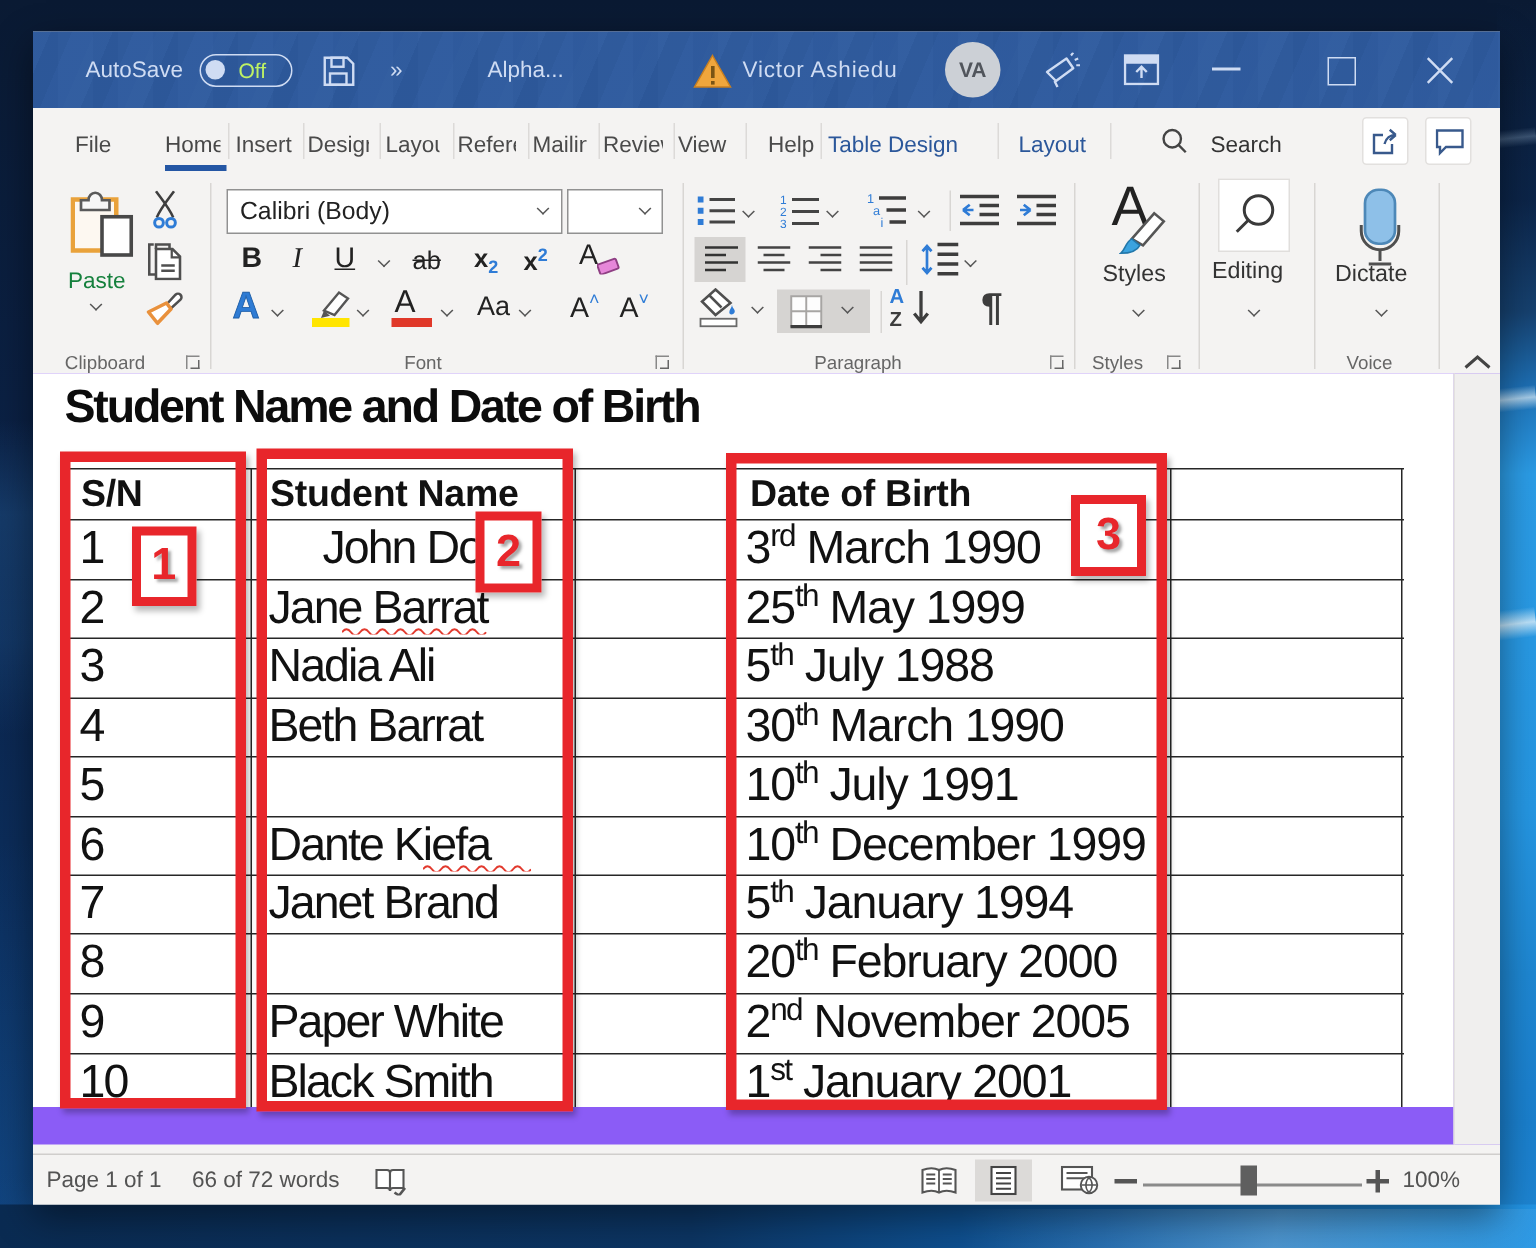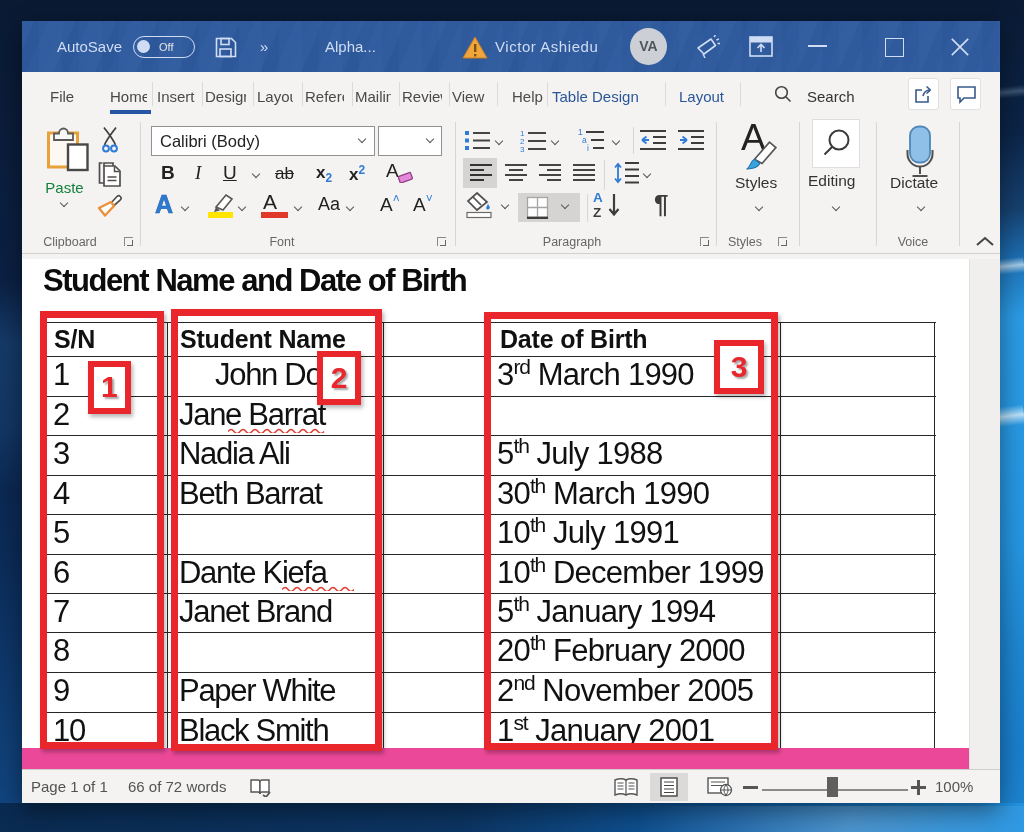--- a/index.html
+++ b/index.html
@@ -25,21 +25,21 @@
 
   .ribbon { position:absolute; left:0; top:95px; width:100%; height:138px; background:#f4f3f2; border-bottom:1px solid #d2d0ce; }
   .vsep { position:absolute; top:6px; height:124px; width:1px; background:#d8d6d3; }
   .grouplabel { position:absolute; top:119px; font-size:12.5px; color:#666; text-align:center; }
   .launcher { position:absolute; width:9px; height:9px; border-left:1px solid #888; border-top:1px solid #888; }
   .launcher:after { content:""; position:absolute; right:0px; bottom:0px; width:5px; height:5px; border-right:1.6px solid #666; border-bottom:1.6px solid #666; }
   .chev { position:absolute; width:8px; height:8px; }
   .chev:after { content:""; position:absolute; left:0; top:0; width:5px; height:5px; border-right:1.5px solid #555; border-bottom:1.5px solid #555; transform:rotate(45deg); }
   .btxt { position:absolute; color:#222; }
 
-  .docarea { position:absolute; left:0; top:238px; width:100%; height:514px; background:#ec4899; }
+  .docarea { position:absolute; left:0; top:228px; width:100%; height:514px; background:#8b5cf6; }
   .page { position:absolute; left:0; top:0; width:947px; height:489px; background:#ffffff; }
   .scrollbar { position:absolute; right:0; top:0; width:31px; height:514px; background:#f0efee; border-left:1px solid #e3e1e0; }
 
   .tline { position:absolute; background:#262626; }
 
   .celltext { position:absolute; font-size:31px; letter-spacing:-1.3px; color:#111; white-space:nowrap; }
   .celltext.dt { letter-spacing:-0.75px; }
   .celltext sup { font-size:21px; letter-spacing:-1.2px; vertical-align:baseline; position:relative; top:-11px; }
   .hdr { position:absolute; font-size:25px; font-weight:bold; letter-spacing:-0.2px; color:#111; white-space:nowrap; }
 
@@ -61,21 +61,21 @@
   <div class="abs" style="left:0; top:560px; width:22px; height:272px; background:linear-gradient(180deg, rgba(25,95,170,0), rgba(25,95,170,.35));"></div>
   <div class="abs" style="left:0; top:803px; width:1024px; height:29px; background:linear-gradient(90deg, #0a2b52 0%, #0c3563 45%, #0f5da6 72%, #1c86d4 92%, #2293e2 100%);"></div>
   <div class="abs" style="left:640px; top:806px; width:384px; height:26px; background:linear-gradient(100deg, rgba(240,250,255,0) 0%, rgba(240,250,255,.25) 55%, rgba(240,250,255,.06) 100%);"></div>
 
   <div class="window">
     <div class="titlebar">
       <div class="stripes"></div>
       <div class="tb-text" style="left:35px;">AutoSave</div>
       <div class="abs" style="left:111px; top:15px; width:62px; height:22px; border:1.5px solid #cfdcf3; border-radius:11px;">
         <div class="abs" style="left:3px; top:3px; width:13px; height:13px; border-radius:50%; background:#cfdcf3;"></div>
-        <div class="abs" style="left:25px; top:1px; font-size:11px; line-height:18px; color:#e5e5e5;">Off</div>
+        <div class="abs" style="left:25px; top:1px; font-size:14px; line-height:18px; color:#bef264;">Off</div>
       </div>
       <svg class="abs" style="left:193px; top:16px;" width="22" height="21" viewBox="0 0 22 21">
         <path d="M1.5 1.5 h15 l4 4 v14 h-19 z" fill="none" stroke="#cfdcf3" stroke-width="1.6"></path>
         <rect x="6" y="1.5" width="8" height="6" fill="none" stroke="#cfdcf3" stroke-width="1.6"></rect>
         <rect x="5" y="12" width="11" height="7.5" fill="none" stroke="#cfdcf3" stroke-width="1.6"></rect>
       </svg>
       <div class="tb-text" style="left:238px; font-size:15px;">»</div>
       <div class="tb-text" style="left:303px;">Alpha...</div>
       <svg class="abs" style="left:440px; top:15px;" width="26" height="23" viewBox="0 0 26 23">
         <path d="M13 1 L25 22 H1 Z" fill="#f0a63c" stroke="#c77f21" stroke-width="1"></path>
@@ -362,20 +362,21 @@
       <div class="celltext" style="left:157px; top:98px;margin-left:36px;">John Do</div>
       <div class="celltext" style="left:157px; top:177px;">Nadia Ali</div>
       <div class="celltext" style="left:157px; top:137.5px;">Jane Barrat</div>
       <div class="celltext" style="left:157px; top:216.5px;">Beth Barrat</div>
       <div class="celltext" style="left:157px; top:295.5px;">Dante Kiefa</div>
       <div class="celltext" style="left:157px; top:335px;">Janet Brand</div>
       <div class="celltext" style="left:157px; top:414px;">Paper White</div>
       <div class="celltext" style="left:157px; top:453.5px;">Black Smith</div>
 
       <div class="celltext dt" style="left:475px; top:98px;">3<sup>rd</sup> March 1990</div>
+      <div class="celltext dt" style="left:475px; top:137.5px;">25<sup>th</sup> May 1999</div>
       <div class="celltext dt" style="left:475px; top:177px;">5<sup>th</sup> July 1988</div>
       <div class="celltext dt" style="left:475px; top:216.5px;">30<sup>th</sup> March 1990</div>
       <div class="celltext dt" style="left:475px; top:256px;">10<sup>th</sup> July 1991</div>
       <div class="celltext dt" style="left:475px; top:295.5px;">10<sup>th</sup> December 1999</div>
       <div class="celltext dt" style="left:475px; top:335px;">5<sup>th</sup> January 1994</div>
       <div class="celltext dt" style="left:475px; top:374px;">20<sup>th</sup> February 2000</div>
       <div class="celltext dt" style="left:475px; top:414px;">2<sup>nd</sup> November 2005</div>
       <div class="celltext dt" style="left:475px; top:453.5px;">1<sup>st</sup> January 2001</div>
 
       <svg class="abs" style="left:206px; top:168.5px;" width="98" height="5" viewBox="0 0 98 5">

